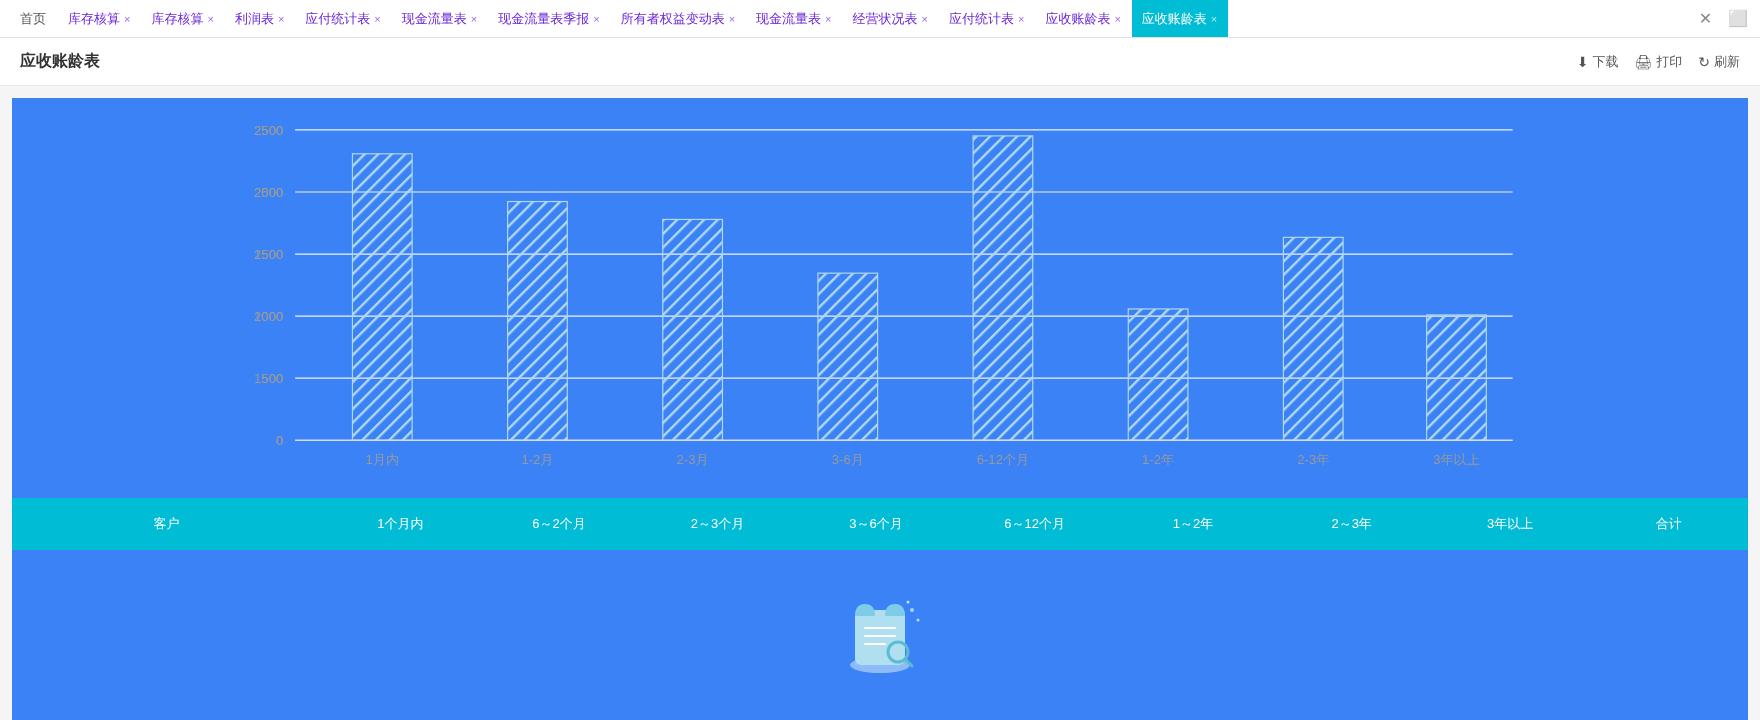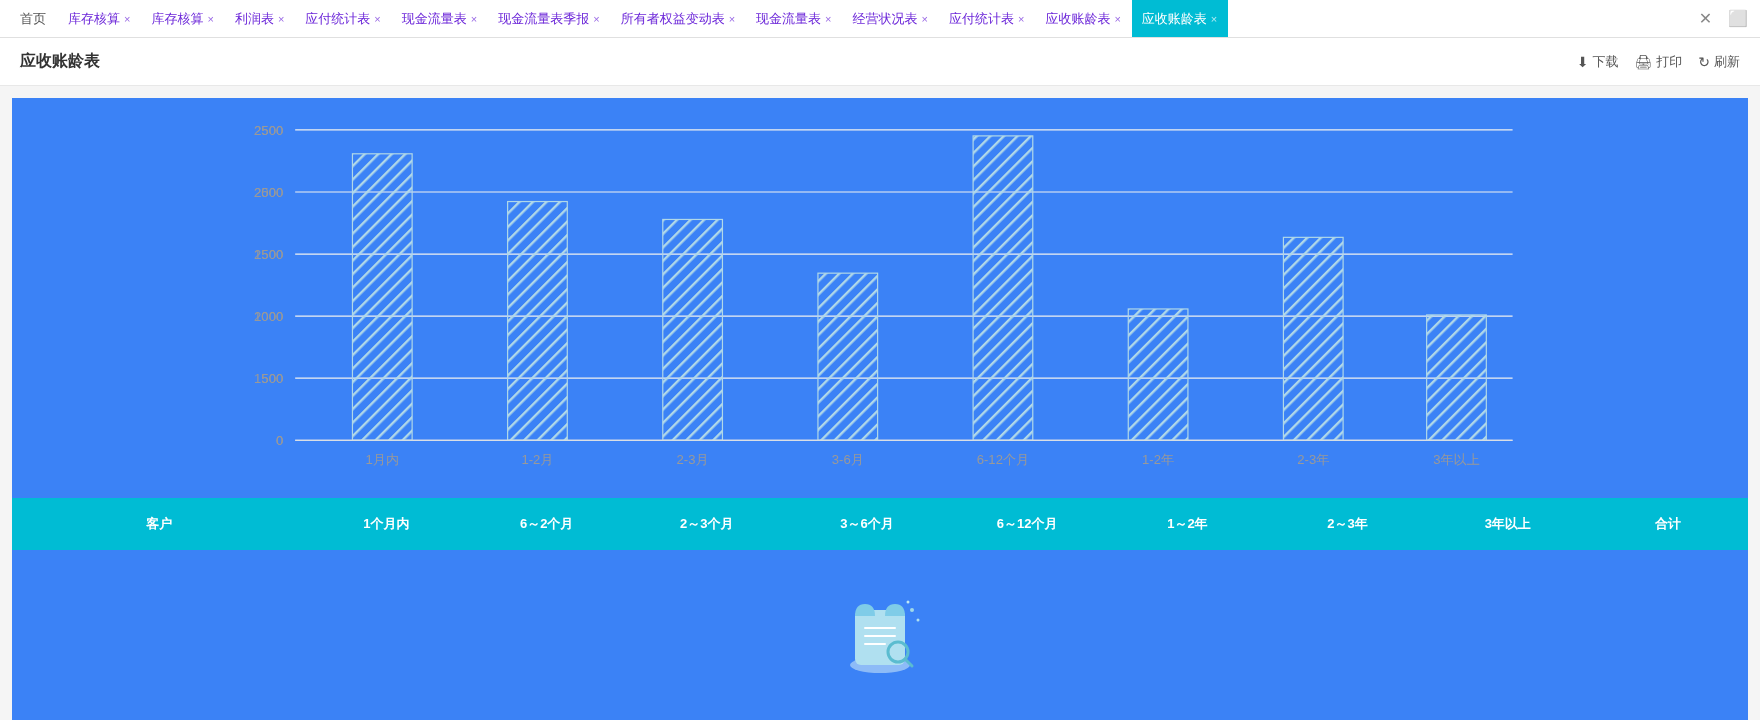--- a/index.html
+++ b/index.html
@@ -108,22 +108,22 @@
       display: flex;
       background: #00bcd4;
       color: #fff;
       font-size: 13px;
       height: 52px;
       align-items: center;
     }
     .table-col-header {
       flex: 1;
       text-align: center;
-      font-weight: 700;
-      padding: 0 13px;
+      font-weight: 400;
+      padding: 0 4px;
     }
     .table-col-header.customer {
       flex: 2;
     }
 
     
     .empty-state {
       display: flex;
       flex-direction: column;
       align-items: center;

